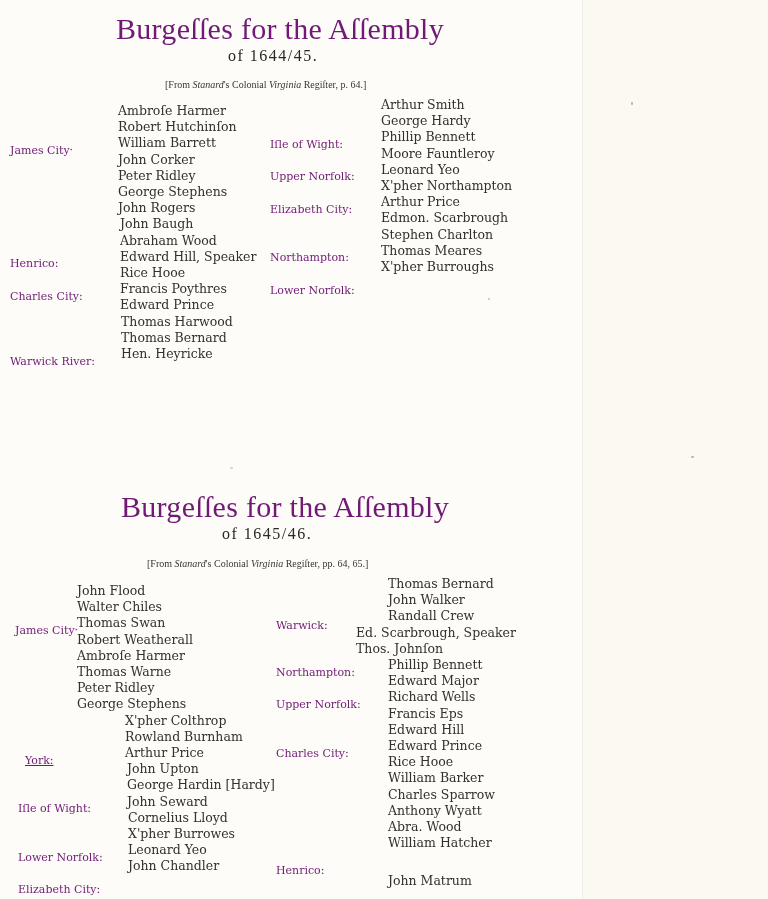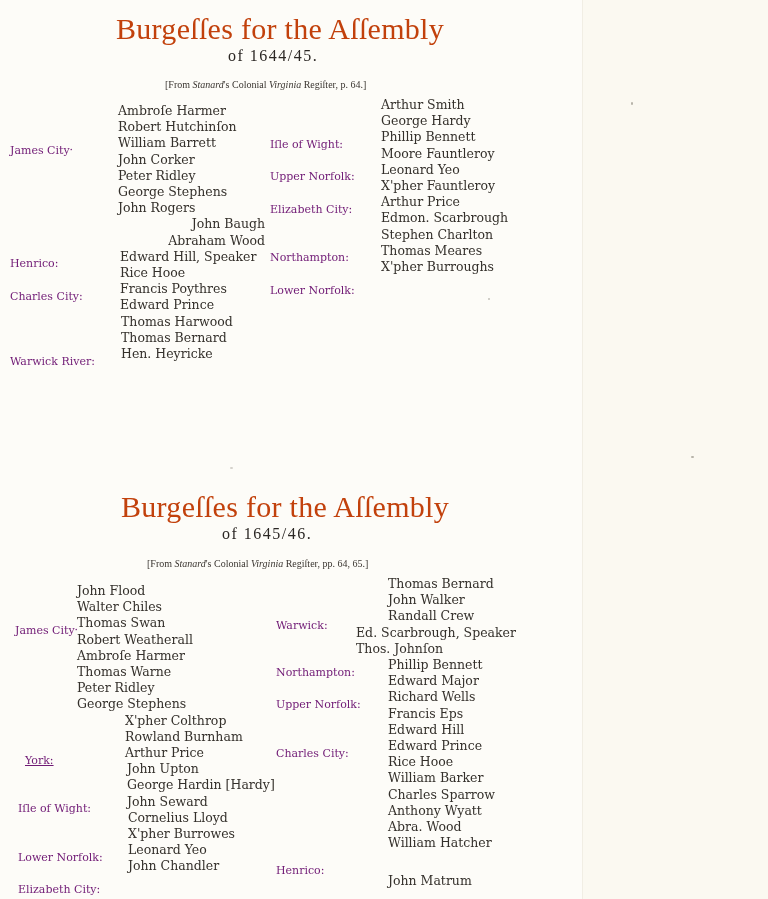--- a/index.html
+++ b/index.html
@@ -37,21 +37,21 @@
     .section {
       position: absolute;
       left: 0;
       width: 582px;
     }
     .title {
       position: absolute;
       font-family: "Liberation Serif", "DejaVu Serif", serif;
       font-size: 30px;
       letter-spacing: 0.3px;
-      color: #c2410c;
+      color: #701a75;
       white-space: nowrap;
     }
     .subtitle {
       position: absolute;
       font-family: "Liberation Serif", "DejaVu Serif", serif;
       font-size: 16px;
       letter-spacing: 1.5px;
       color: #2b2724;
       white-space: nowrap;
     }
@@ -118,21 +118,21 @@
         <li>Robert Hutchinſon</li>
         <li>William Barrett</li>
         <li>John Corker</li>
         <li>Peter Ridley</li>
         <li>George Stephens</li>
         <li>John Rogers</li>
       </ul>
     </div>
     <div class="entry">
       <span class="place">Henrico:</span>
-      <ul class="names" style="margin-left:110px;text-align:right;">
+      <ul class="names" style="margin-left:110px;">
         <li>John Baugh</li>
         <li>Abraham Wood</li>
       </ul>
     </div>
     <div class="entry">
       <span class="place">Charles City:</span>
       <ul class="names" style="margin-left:110px;">
         <li>Edward Hill, Speaker</li>
         <li>Rice Hooe</li>
         <li>Francis Poythres</li>
@@ -161,21 +161,21 @@
       <span class="place">Upper Norfolk:</span>
       <ul class="names" style="margin-left:111px;">
         <li>Phillip Bennett</li>
         <li>Moore Fauntleroy</li>
       </ul>
     </div>
     <div class="entry">
       <span class="place">Elizabeth City:</span>
       <ul class="names" style="margin-left:111px;">
         <li>Leonard Yeo</li>
-        <li>X'pher Fauntleroy</li>
+        <li>X'pher Northampton</li>
         <li>Arthur Price</li>
       </ul>
     </div>
     <div class="entry">
       <span class="place">Northampton:</span>
       <ul class="names" style="margin-left:111px;">
         <li>Edmon. Scarbrough</li>
         <li>Stephen Charlton</li>
       </ul>
     </div>

